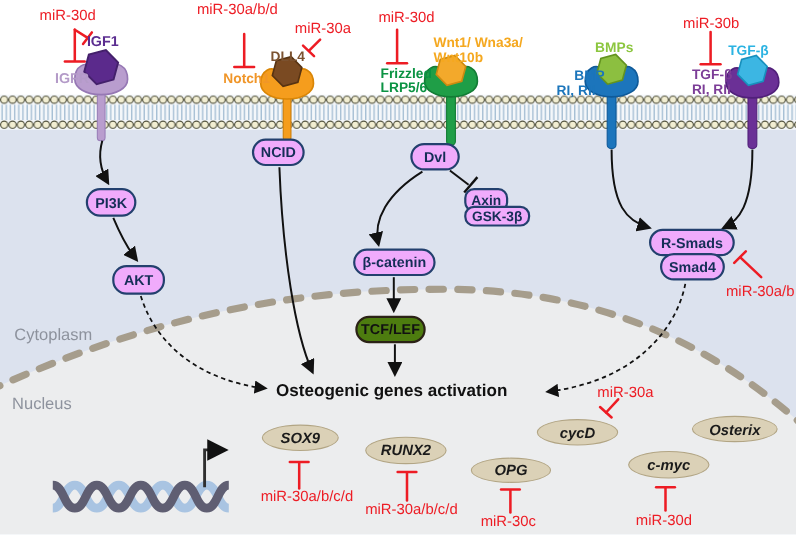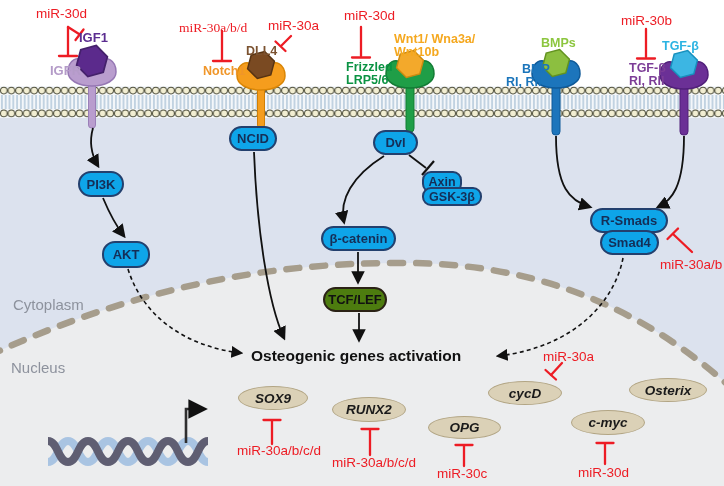--- a/index.html
+++ b/index.html
@@ -4,21 +4,21 @@
 <style>
   html,body{margin:0;padding:0;background:#fff;}
   #canvas{
     position:relative;width:724px;height:486px;overflow:hidden;
     font-family:"Liberation Sans",sans-serif;background:#ffffff;
   }
   .cyto-bg{position:absolute;left:0;top:100px;width:724px;height:386px;background:#dce2ee;}
   svg.layer{position:absolute;left:0;top:0;}
   .pill{
     position:absolute;display:flex;align-items:center;justify-content:center;
-    background:#0ea5e9;border:2px solid #23406e;border-radius:13px;
+    background:#f0abfc;border:2px solid #23406e;border-radius:13px;
     font-weight:bold;color:#152e57;font-size:13px;white-space:nowrap;box-sizing:border-box;
   }
   .pill.small{border-radius:9px;font-size:12.5px;}
   .pill.cream{background:#4d7c0f;border-color:#2b2216;color:#111;}
   .gene{
     position:absolute;display:flex;align-items:center;justify-content:center;
     background:#dbd1b7;border:1.5px solid #b2a584;border-radius:50%;
     font-weight:bold;font-style:italic;color:#1a1a1a;font-size:13.5px;box-sizing:border-box;
   }
   .mir{position:absolute;color:#ed1c24;font-size:13.5px;white-space:nowrap;font-weight:500;}
@@ -132,21 +132,21 @@
   <div class="pill" style="left:229px;top:126px;width:48px;height:25px;">NCID</div>
   <div class="pill" style="left:373px;top:130px;width:45px;height:25px;">Dvl</div>
   <div class="pill small" style="left:422px;top:171px;width:40px;height:22px;">Axin</div>
   <div class="pill small" style="left:422px;top:187px;width:60px;height:19px;">GSK-3β</div>
   <div class="pill" style="left:321px;top:226px;width:75px;height:25px;">β-catenin</div>
   <div class="pill cream" style="left:323px;top:287px;width:64px;height:25px;">TCF/LEF</div>
   <div class="pill" style="left:590px;top:208px;width:78px;height:25px;">R-Smads</div>
   <div class="pill" style="left:600px;top:230px;width:59px;height:25px;">Smad4</div>
 
   <div class="mir" style="left:36px;top:6px;">miR-30d</div>
-  <div class="mir" style="left:179px;top:20px;font-family:Liberation Serif, serif;">miR-30a/b/d</div>
+  <div class="mir" style="left:179px;top:1px;">miR-30a/b/d</div>
   <div class="mir" style="left:268px;top:18px;">miR-30a</div>
   <div class="mir" style="left:344px;top:8px;">miR-30d</div>
   <div class="mir" style="left:621px;top:13px;">miR-30b</div>
   <div class="mir" style="left:660px;top:257px;">miR-30a/b</div>
   <div class="mir" style="left:543px;top:349px;">miR-30a</div>
 
   <div class="rlabel" style="left:79px;top:31px;color:#5b2d90;font-size:13px;">IGF1</div>
   <div class="rlabel" style="left:50px;top:64px;color:#b49bc8;font-size:13px;">IGFR</div>
   <div class="rlabel" style="left:246px;top:45px;color:#7b5230;">DLL4</div>
   <div class="rlabel" style="left:203px;top:65px;color:#f09629;">Notch1</div>

